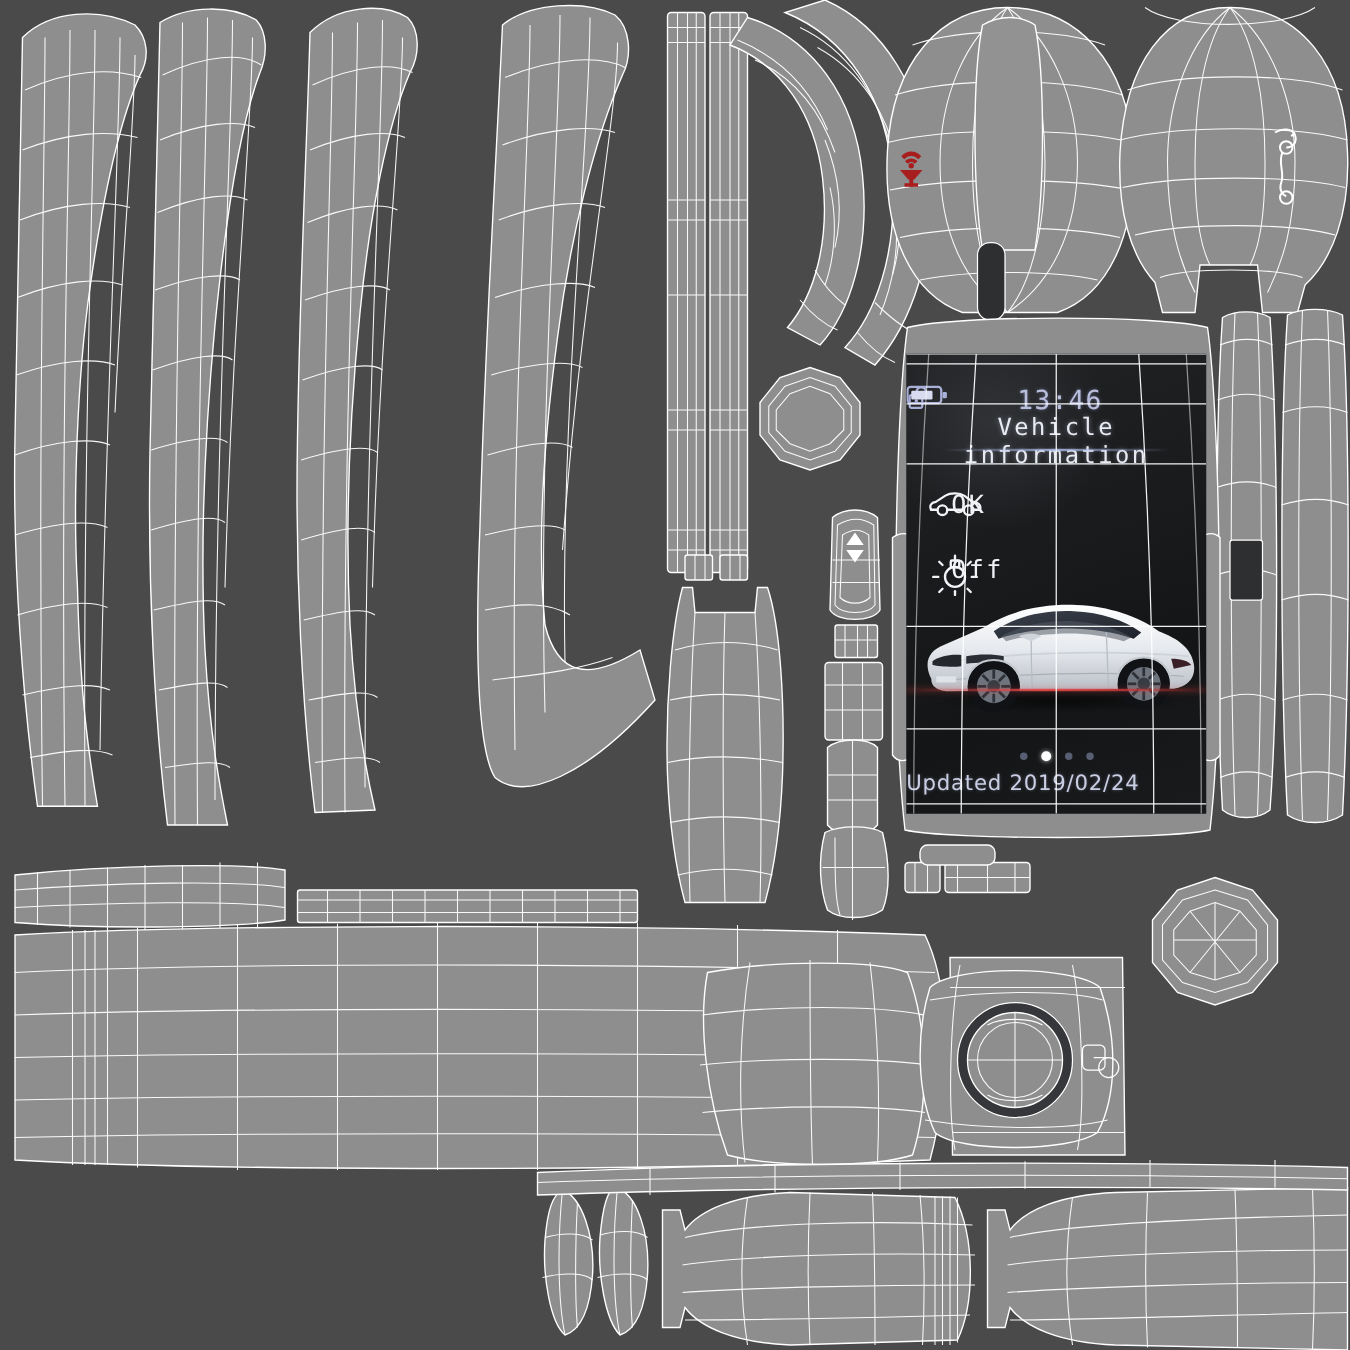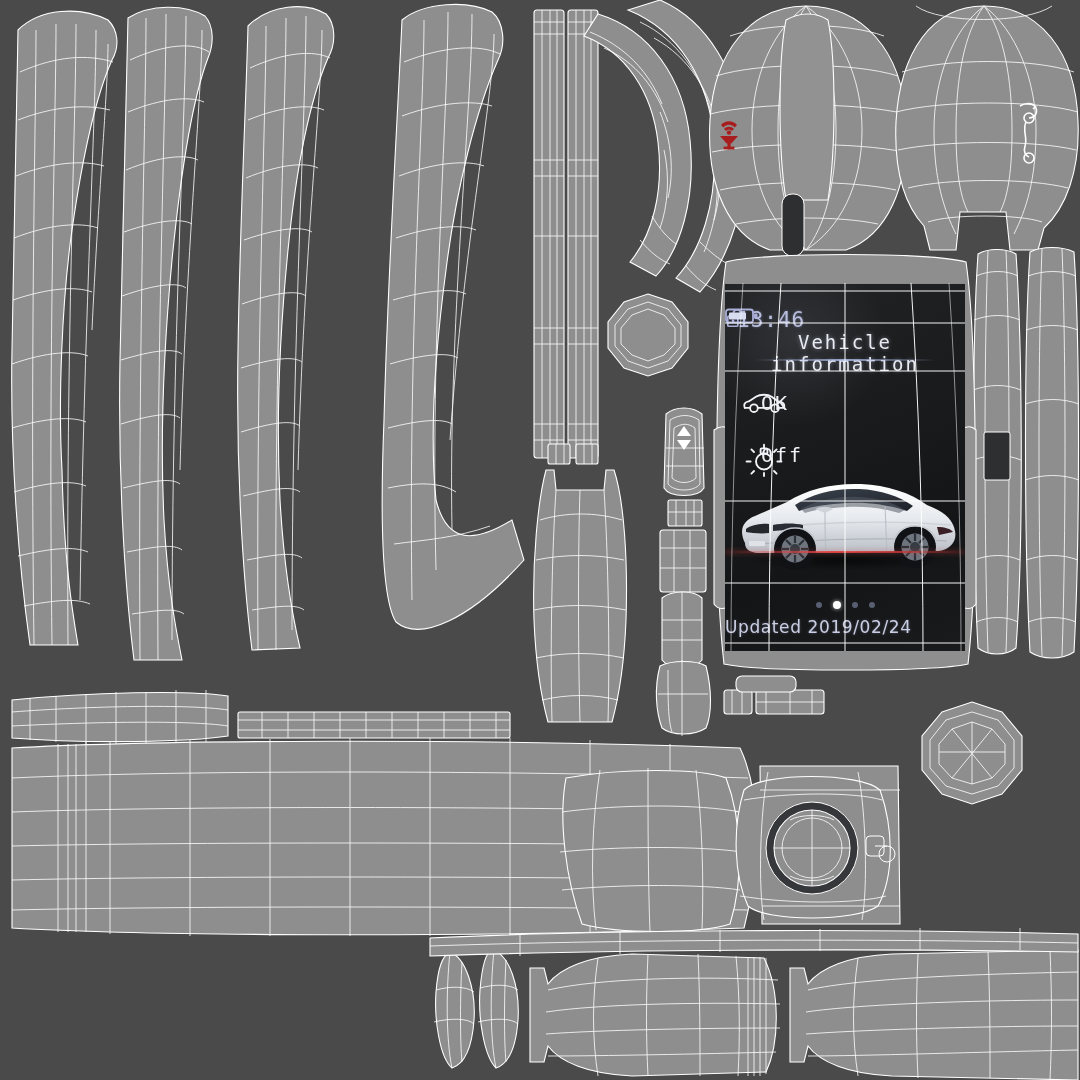--- a/index.html
+++ b/index.html
@@ -20,21 +20,21 @@
     overflow:hidden;
     z-index:6;
   }
   .kglow{
     position:absolute;left:-30px;top:-40px;width:200px;height:190px;
     background:radial-gradient(ellipse at center, rgba(120,125,135,.20), rgba(0,0,0,0) 65%);
     pointer-events:none;
   }
   .statusbar{
     position:absolute;left:0;top:24px;width:100%;height:26px;
-    display:flex;align-items:center;justify-content:flex-start;
+    display:flex;align-items:center;justify-content:center;
     padding:0 6px;box-sizing:border-box;
   }
   .clock{
     color:#b9bedd;font-size:21px;letter-spacing:1px;
     font-family:"DejaVu Sans Mono", monospace;
     text-shadow:0 0 3px rgba(160,170,220,.5);
     margin-left:6px;
   }
   .lockwrap,.battwrap{display:flex;align-items:center;}
   .scr-title{

